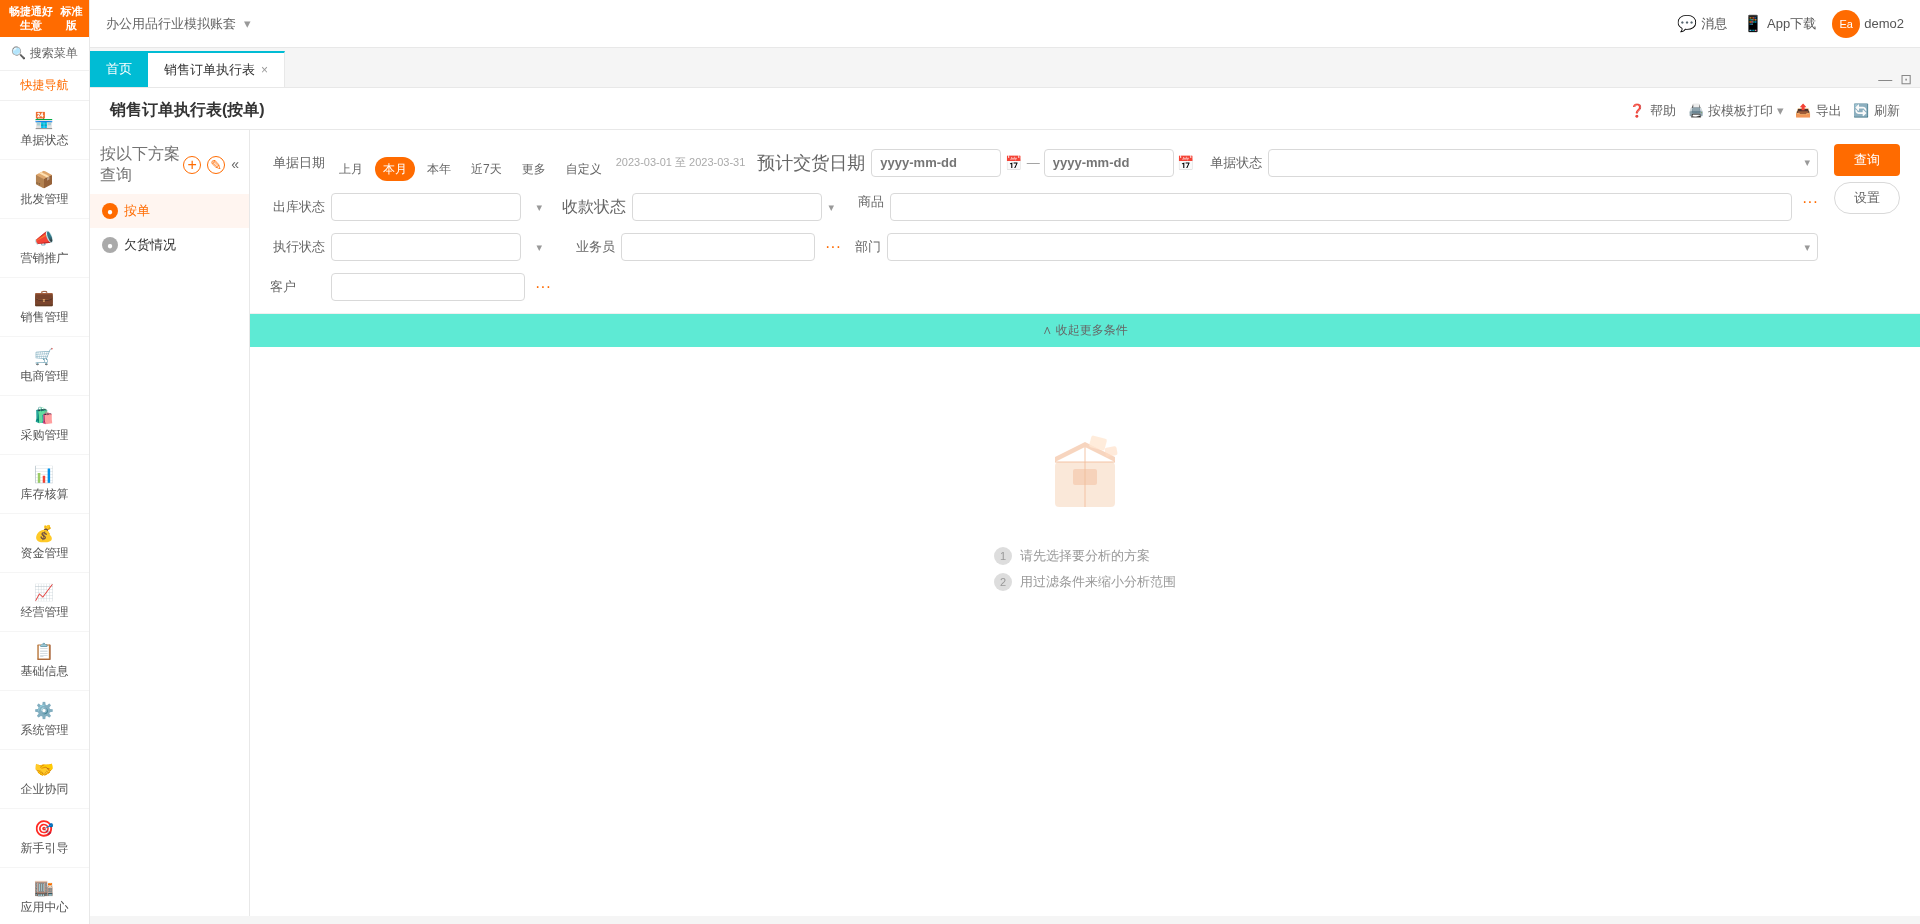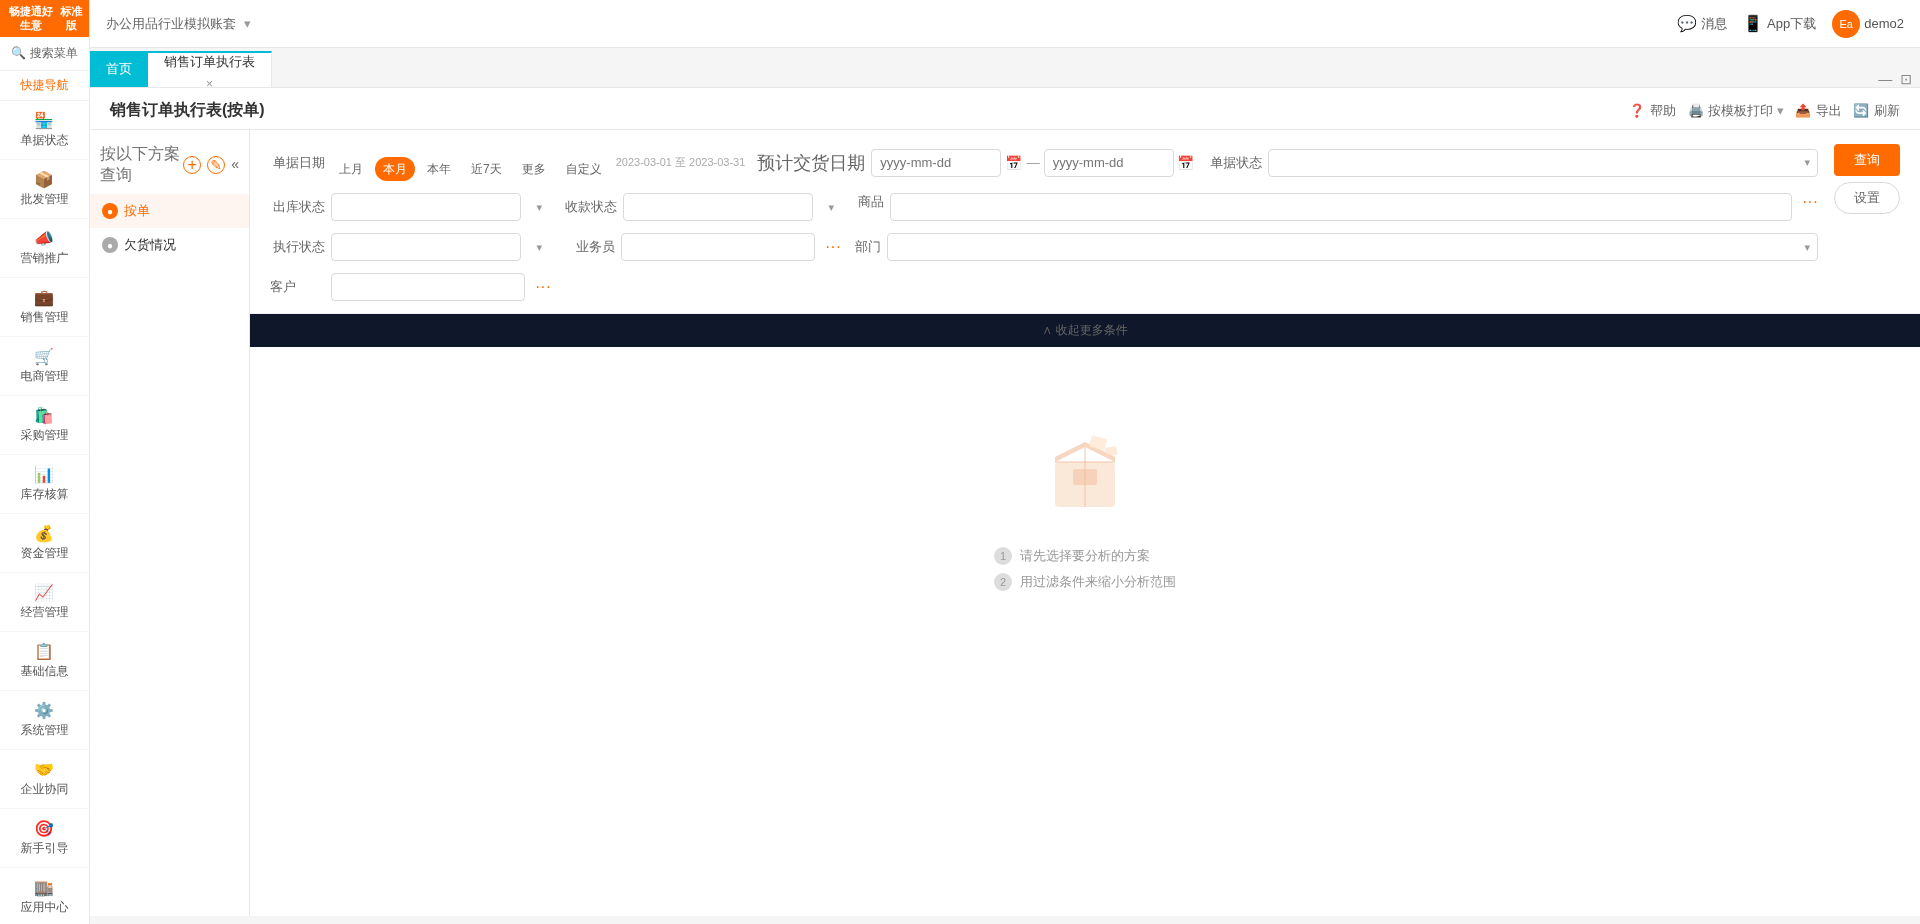--- a/index.html
+++ b/index.html
@@ -127,21 +127,20 @@
       cursor: pointer;
       gap: 6px;
       background: #f5f5f5;
       color: #555;
       border-right: 1px solid #e8e8e8;
     }
     .tab.active {
       background: #fff;
       color: #333;
       border-top: 2px solid #00bcd4;
-      flex-direction: column;
     }
     .tab .close { color: #999; font-size: 12px; }
     .tab-home {
       background: #00bcd4;
       color: white;
       border: none;
     }
     .tabs-right {
       margin-left: auto;
       display: flex;
@@ -308,20 +307,21 @@
     .date-input {
       height: 28px;
       border: 1px solid #d9d9d9;
       border-radius: 4px;
       padding: 4px 8px;
       font-size: 13px;
       color: #bbb;
       background: #fff;
       outline: none;
       width: 130px;
+      font-weight: bold;
     }
     .date-icon { color: #ff6b00; font-size: 14px; cursor: pointer; }
 
     
     .query-btn {
       background: #ff6b00;
       color: white;
       border: none;
       height: 32px;
       padding: 0 20px;
@@ -341,21 +341,21 @@
     }
 
     
     .collapse-bar {
       text-align: center;
       padding: 8px;
       border-top: 1px solid #f0f0f0;
       cursor: pointer;
       color: #666;
       font-size: 12px;
-      background: #0f172a;
+      background: #5eead4;
     }
 
     
     .empty-state {
       display: flex;
       flex-direction: column;
       align-items: center;
       justify-content: center;
       padding: 80px 20px;
       color: #999;
@@ -610,21 +610,21 @@
               <div style="display:flex;align-items:center;gap:6px;min-width:280px;">
                 <span style="color:#666;font-size:13px;white-space:nowrap;min-width:55px;text-align:right;">出库状态</span>
                 <div class="select-wrapper" style="flex:1;">
                   <select class="filter-select" style="min-width:190px;">
                     <option></option>
                   </select>
                 </div>
               </div>
 
               <div style="display:flex;align-items:center;gap:6px;min-width:280px;">
-                <span style="color:#666;font-size:13px;white-space:nowrap;min-width:55px;text-align:right;">收款状态</span>
+                <span style="color:#666;font-size:16px;white-space:nowrap;min-width:55px;text-align:right;">收款状态</span>
                 <div class="select-wrapper" style="flex:1;">
                   <select class="filter-select" style="min-width:190px;">
                     <option></option>
                   </select>
                 </div>
               </div>
 
               <div style="display:flex;align-items:flex-start;gap:6px;flex:1;">
                 <span style="color:#666;font-size:13px;white-space:nowrap;min-width:30px;text-align:right;">商品</span>
                 <input type="text" class="filter-input" style="flex: 1 1 0%;">

